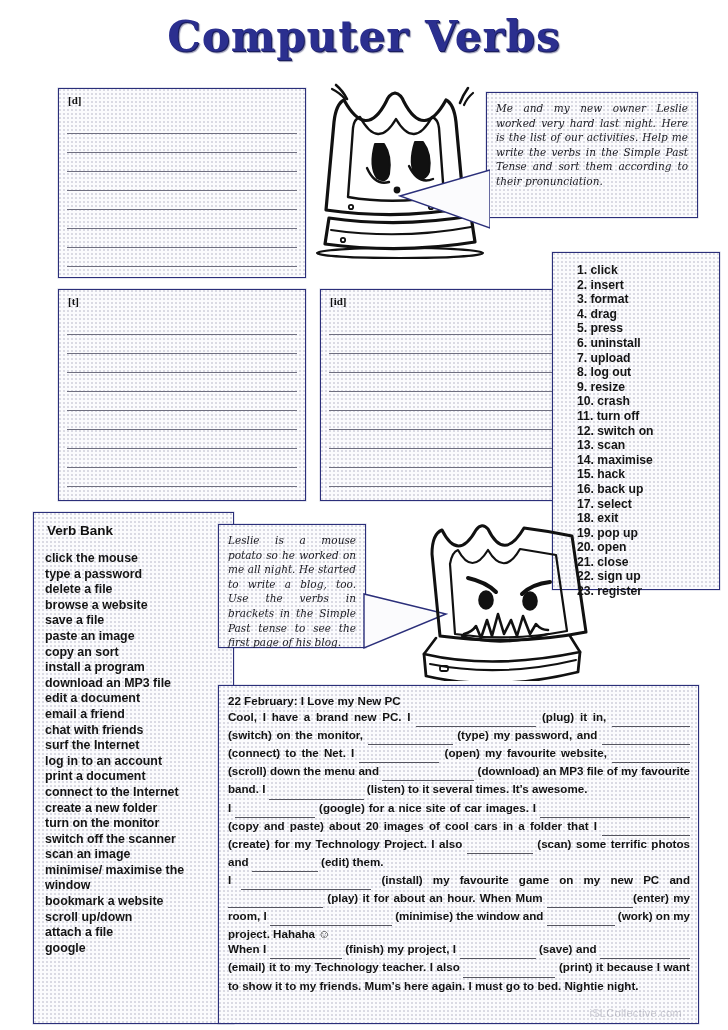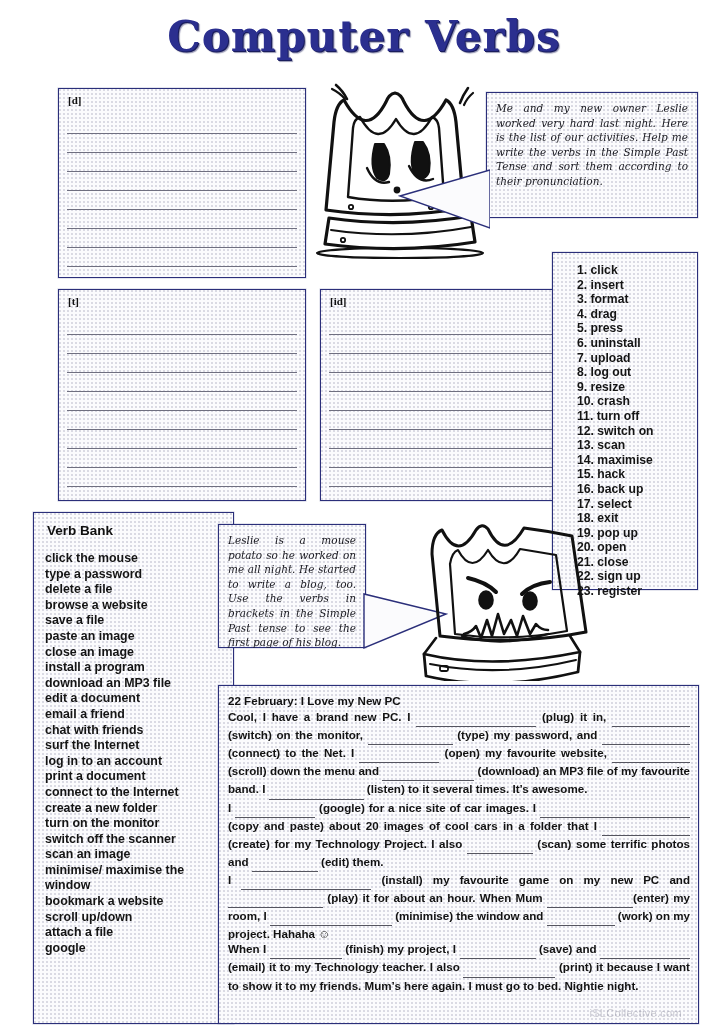--- a/index.html
+++ b/index.html
@@ -216,21 +216,21 @@
 <div class="bx paper" style="left:486px; top:92px; width:212px; height:126px;">
   <div class="bubble">Me and my new owner Leslie worked very hard last night. Here is the list of our activities. Help me write the verbs in the Simple Past Tense and sort them according to their pronunciation.</div>
 </div>
 
 <div class="art" style="left:398px; top:168px; width:92px; height:66px;">
   <svg viewBox="0 0 92 66" width="92" height="66">
     <polygon points="92,2 92,60 2,28" fill="#fbfbfd" stroke="#2b2f7a" stroke-width="1.4"></polygon>
   </svg>
 </div>
 
-<div class="bx paper" style="left:552px; top:252px; width:146px; height:338px;">
+<div class="bx paper" style="left:552px; top:252px; width:168px; height:338px;">
   <div id="verb-list">
     <div class="vrow">
       <span class="num">1.</span>
       <span>click</span>
     </div>
     <div class="vrow">
       <span class="num">2.</span>
       <span>insert</span>
     </div>
     <div class="vrow">
@@ -323,21 +323,21 @@
 <div class="bx paper" style="left:33px; top:512px; width:201px; height:512px;">
   <div id="verb-bank">
     <h2>Verb Bank</h2>
     <div class="bank-list">
       <div>click the mouse</div>
       <div>type a password</div>
       <div>delete a file</div>
       <div>browse a website</div>
       <div>save a file</div>
       <div>paste an image</div>
-      <div>close an image</div>
+      <div>copy an sort</div>
       <div>install a program</div>
       <div>download an MP3 file</div>
       <div>edit a document</div>
       <div>email a friend</div>
       <div>chat with friends</div>
       <div>surf the Internet</div>
       <div>log in to an account</div>
       <div>print a document</div>
       <div>connect to the Internet</div>
       <div>create a new folder</div>

